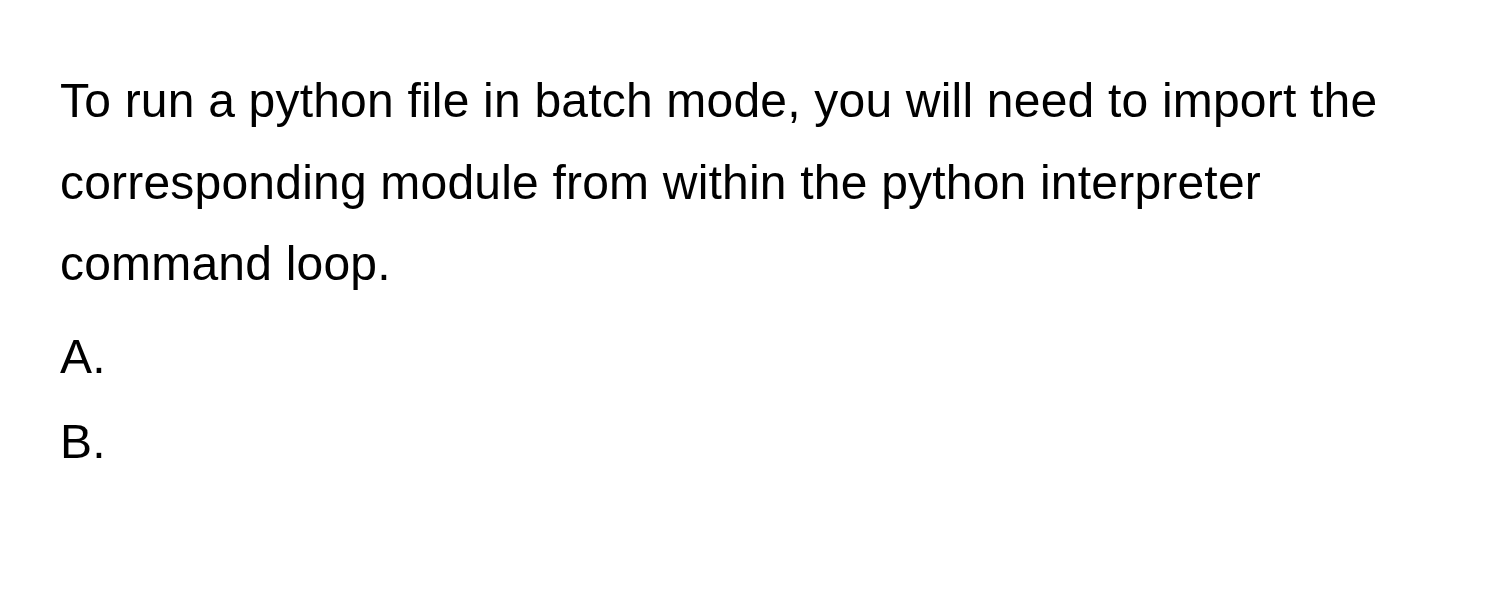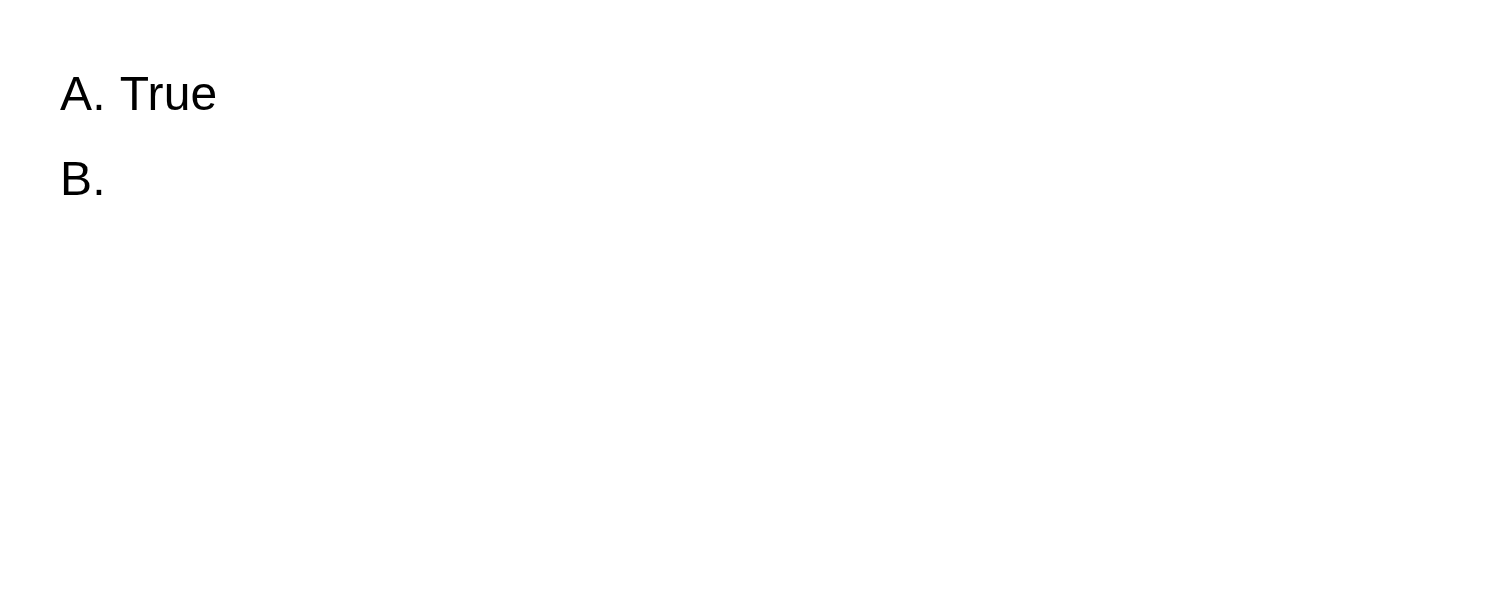--- a/index.html
+++ b/index.html
@@ -43,22 +43,22 @@
       margin-right: 14px;
     }
     .option-text {
       display: inline;
     }
   </style>
 </head>
 <body>
 
 <div class="question-container">
+  <p class="question-text">To run a python file in batch mode, you will need to import the corresponding module from within the python interpreter command loop.</p>
   <div class="options-container">
     <div class="option-row">
       <span class="option-letter">A.</span>
-      <span class="option-text">True</span>
     </div>
     <div class="option-row">
       <span class="option-letter">B.</span>
     </div>
   </div>
 </div>
 
 </body></html>

